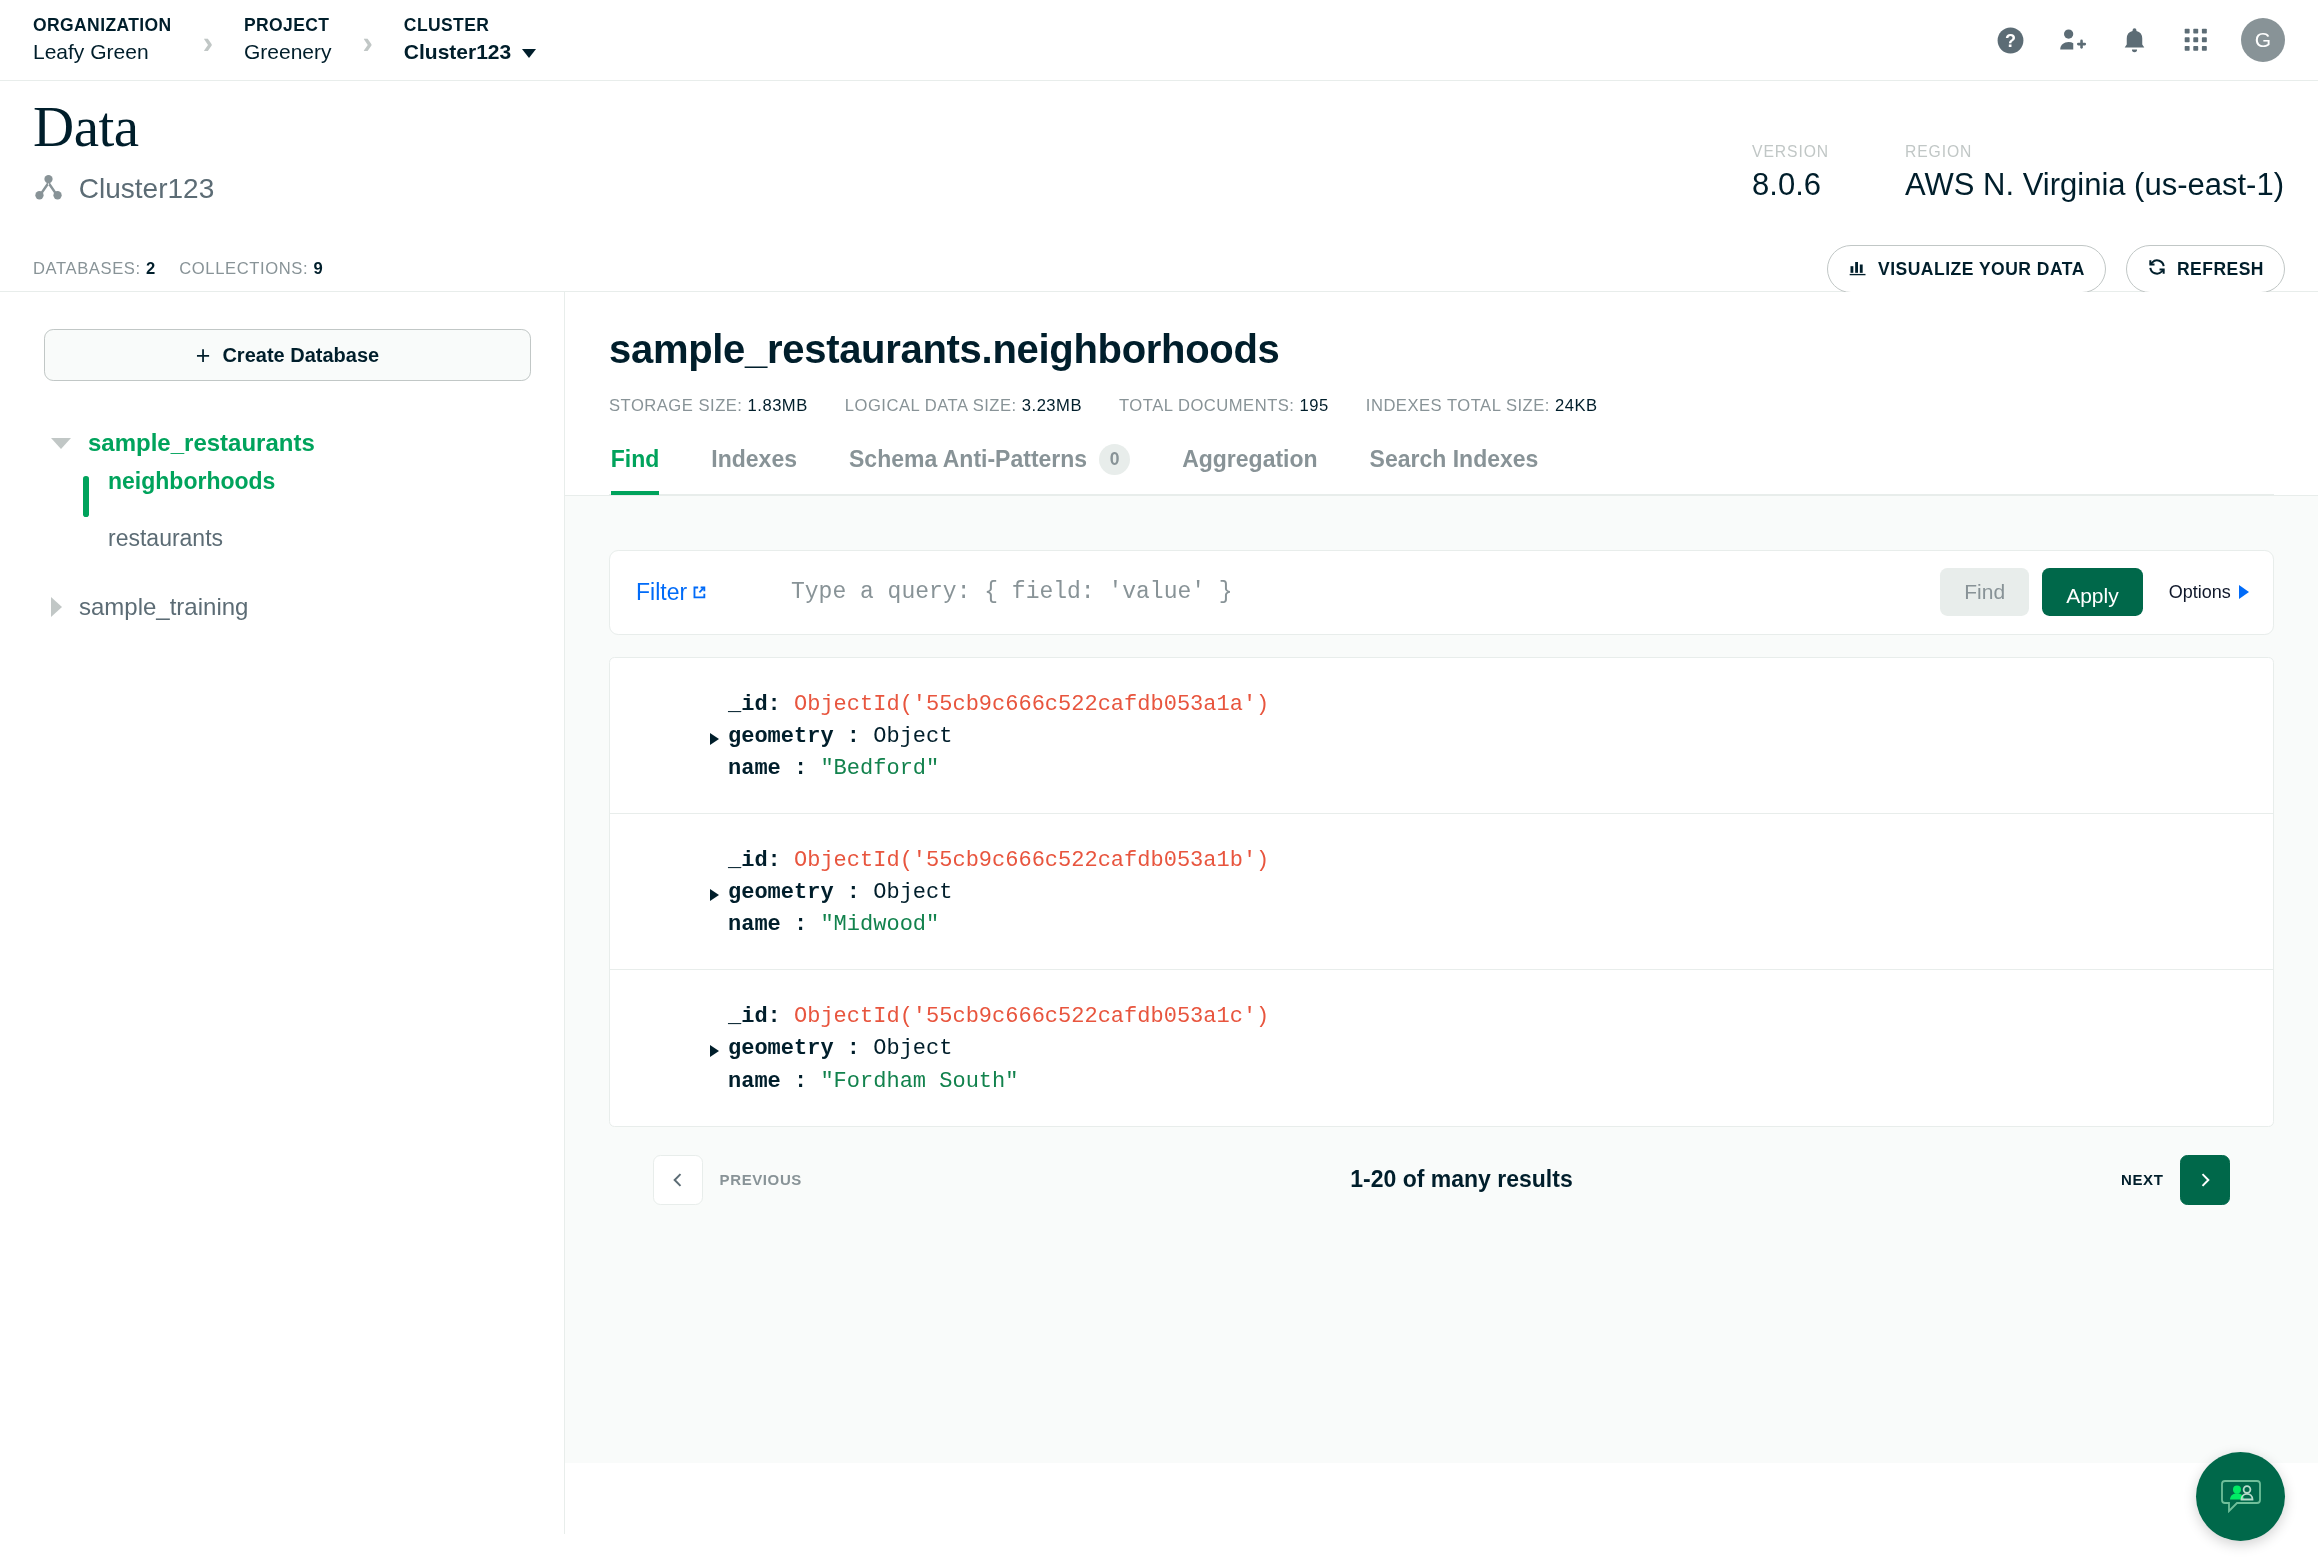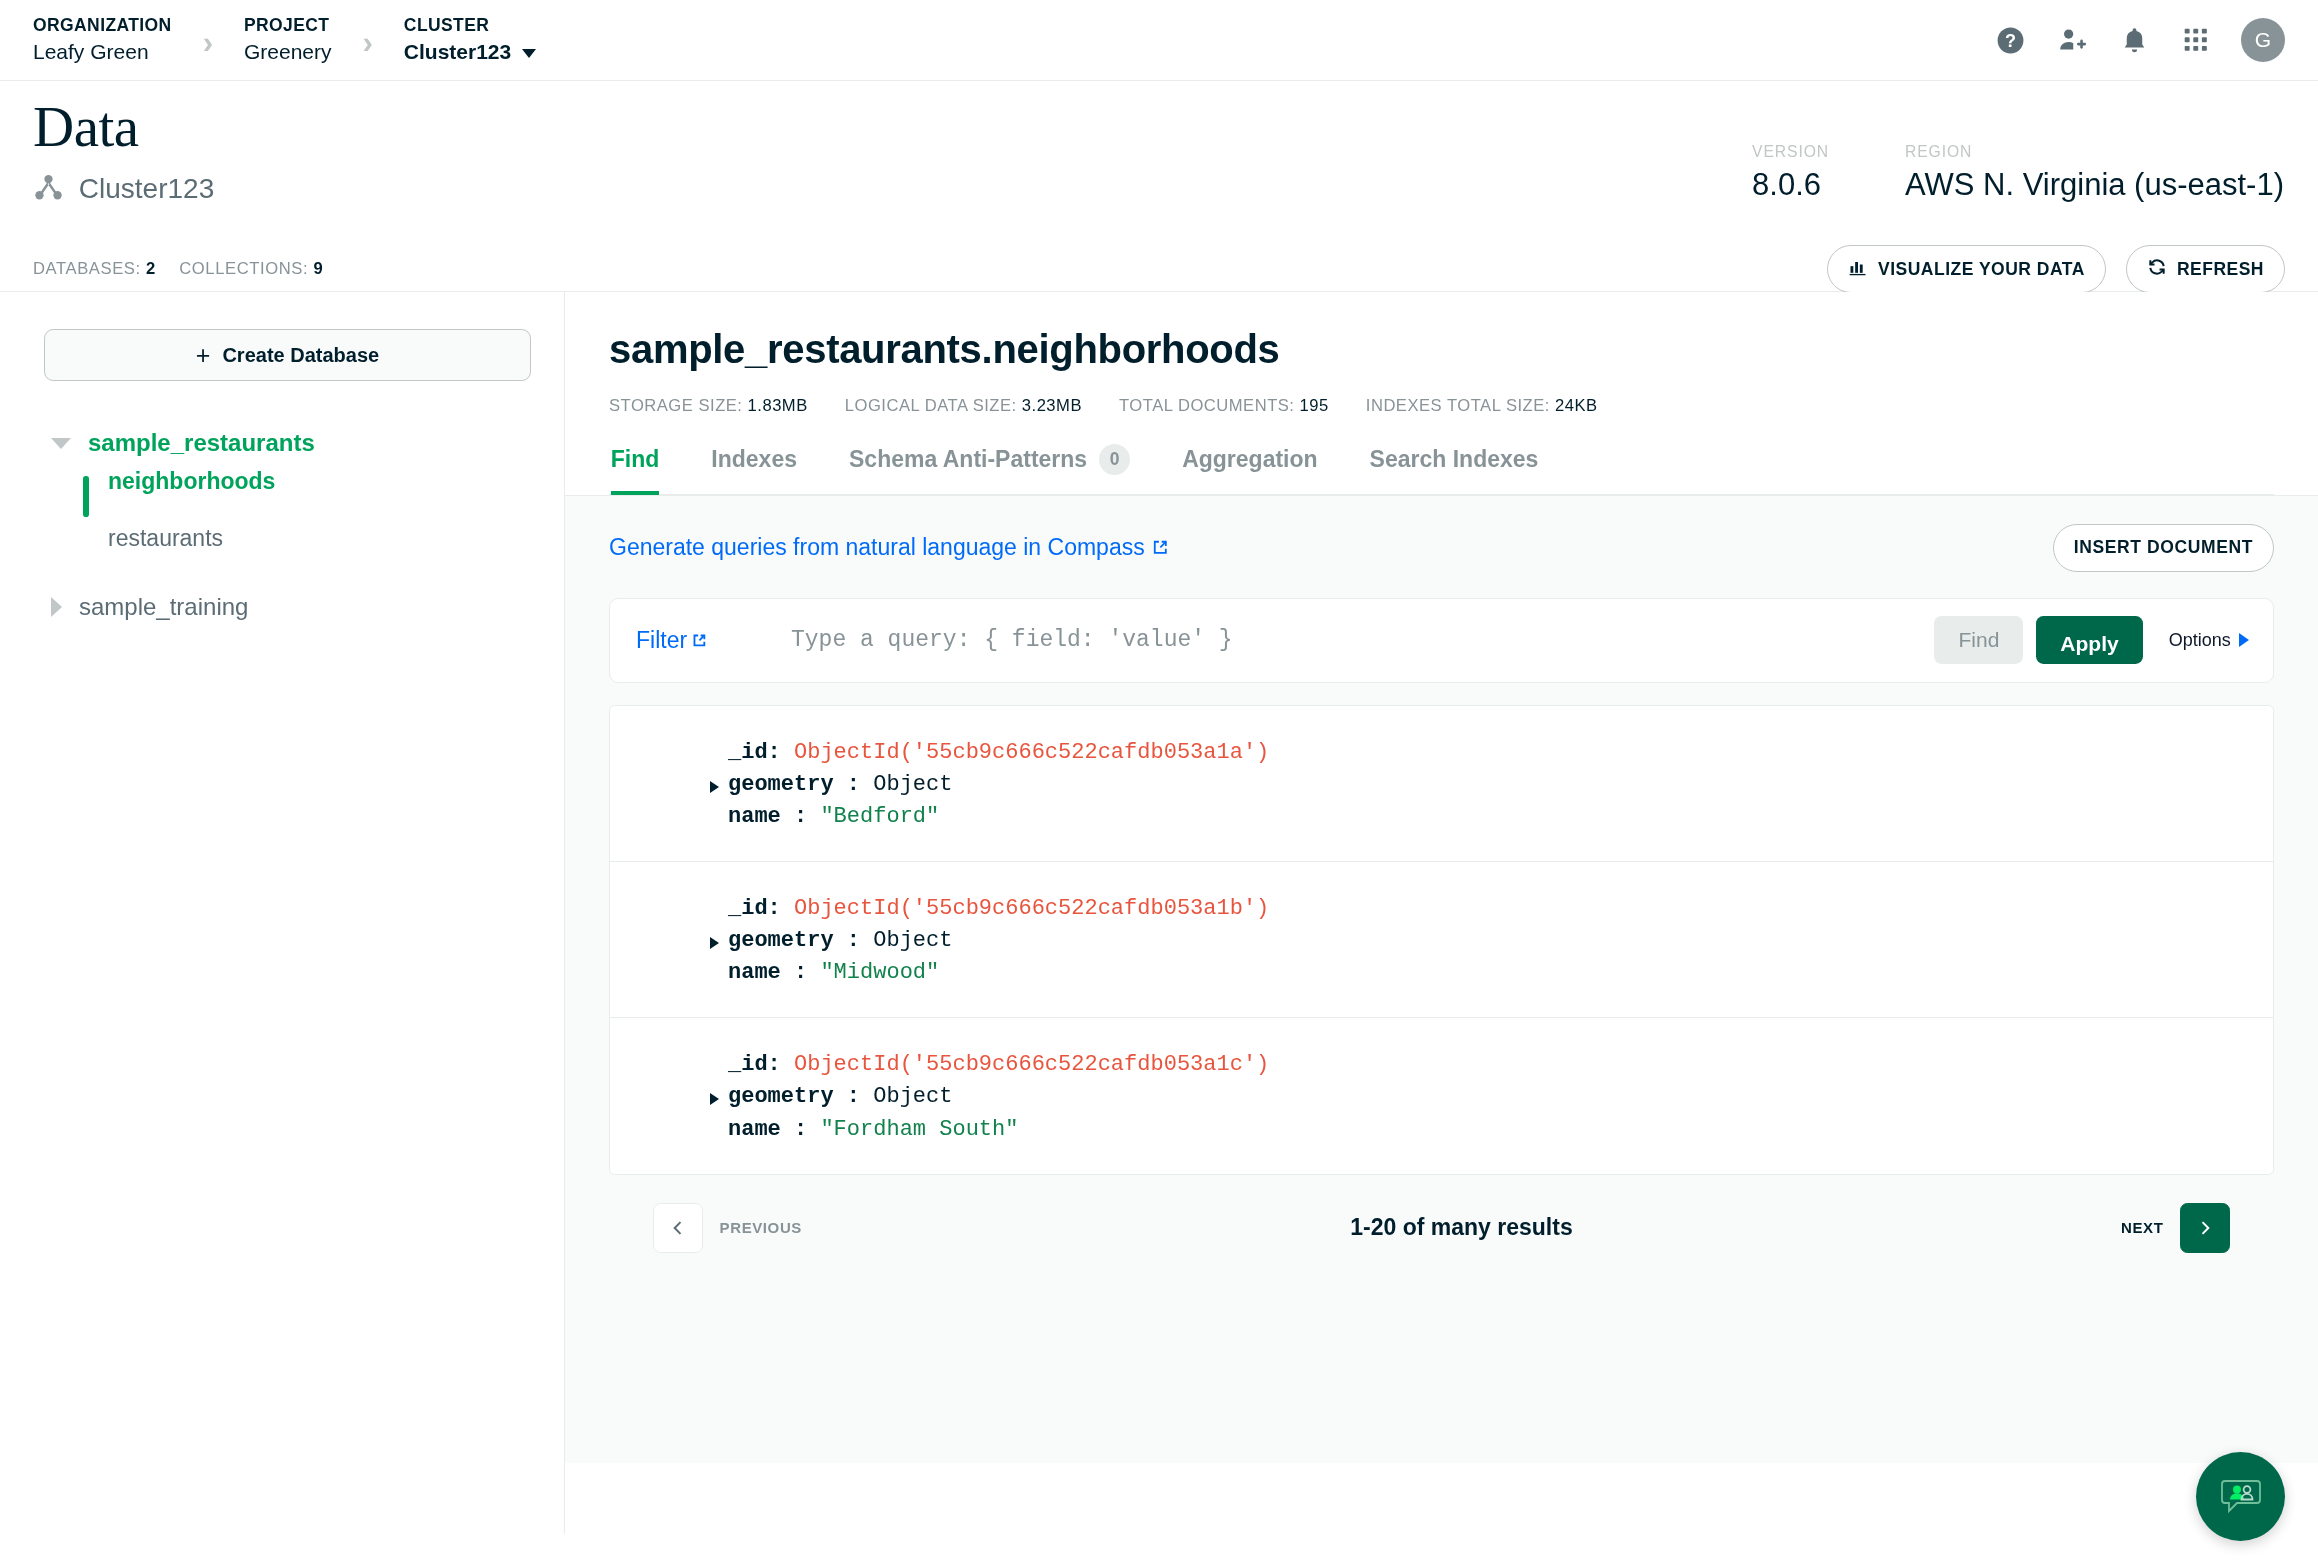--- a/index.html
+++ b/index.html
@@ -370,21 +370,20 @@
   }
   .btn-apply {
     height: 48px; padding: 16px 24px;
     border: none; border-radius: 7.4px;
     background: #00684A;
     color: #fff;
     font-size: 21px;
     font-family: "Liberation Sans", sans-serif;
     cursor: pointer;
     margin-right: 26px;
-    font-weight: bold;
   }
   .opts {
     font-size: 18px;
     color: #0f172a;
     cursor: pointer;
     display: flex; align-items: center; gap: 8.3px;
   }
   .opt-caret {
     width: 0; height: 0;
     border-top: 7.4px solid transparent;
@@ -662,33 +661,20 @@
             <span>Aggregation</span>
           </div>
           <div class="tab">
             <span>Search Indexes</span>
           </div>
         </div>
       </div>
 
       <div class="qpanel">
 
-        <div class="qtop">
-          <a class="genlink">
-            <span>Generate queries from natural language in Compass</span>
-            <span>
-              <svg width="16.6" height="16.6" viewBox="0 0 24 24" fill="none" stroke="#016BF8" stroke-width="2.6">
-                  <path d="M10 4H4v16h16v-6"></path>
-                  <path d="M14 4h6v6"></path>
-                  <path d="M20 4l-8 8"></path>
-                </svg>
-            </span>
-          </a>
-          <button class="insert-doc">INSERT DOCUMENT</button>
-        </div>
 
         <div class="filterbar">
           <span class="filter-label">
             <span>Filter</span>
             <span>
               <svg width="14.8" height="14.8" viewBox="0 0 24 24" fill="none" stroke="#016BF8" stroke-width="3">
                   <path d="M10 4H4v16h16v-6"></path>
                   <path d="M14 4h6v6"></path>
                   <path d="M20 4l-8 8"></path>
                 </svg>

